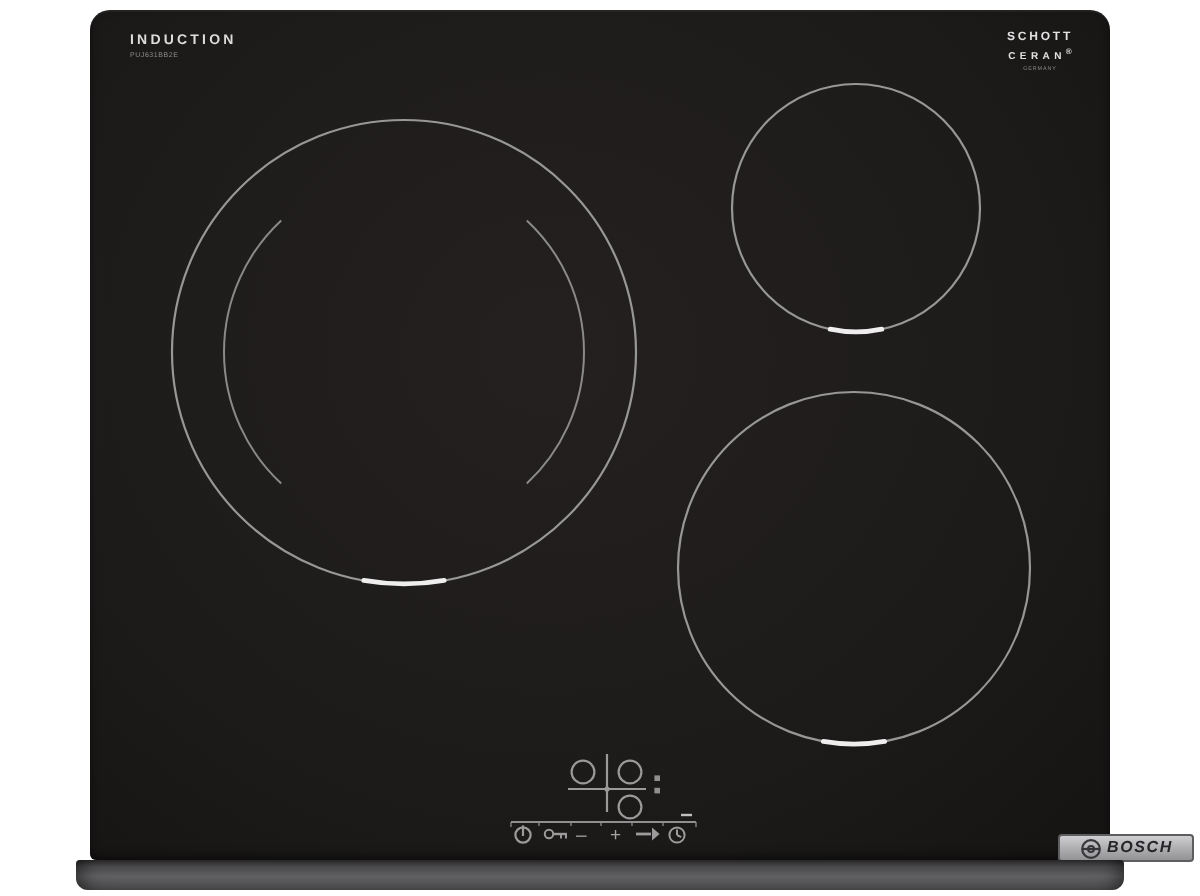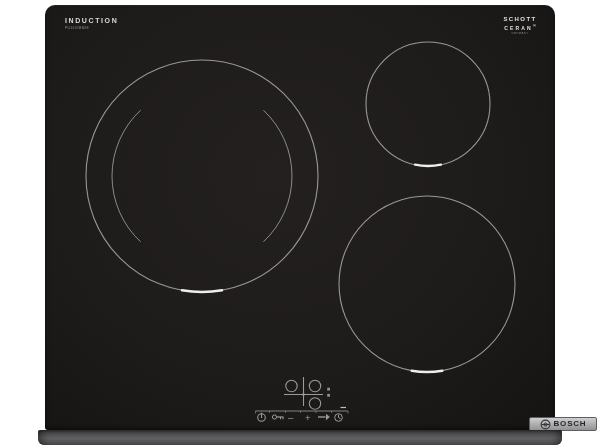--- a/index.html
+++ b/index.html
@@ -35,20 +35,21 @@
   
   svg.zones{position:absolute;left:0;top:0;width:600px;height:448px;}
 
   
   .badge{
     position:absolute;left:484px;top:412px;width:68px;height:14px;
     background:linear-gradient(180deg,#cfcfd1 0%,#b2b2b4 45%,#939395 100%);
     border:1px solid #5e5e60;border-radius:2px;
     display:flex;align-items:center;justify-content:center;gap:3px;
     box-sizing:border-box;
+    font-style:italic;
   }
   .badge .bosch{font-size:8px;font-weight:bold;color:#26262a;letter-spacing:0.8px;line-height:1;}
 </style>
 </head>
 <body>
 
 <div class="stage">
 
   <div class="hob">
 

